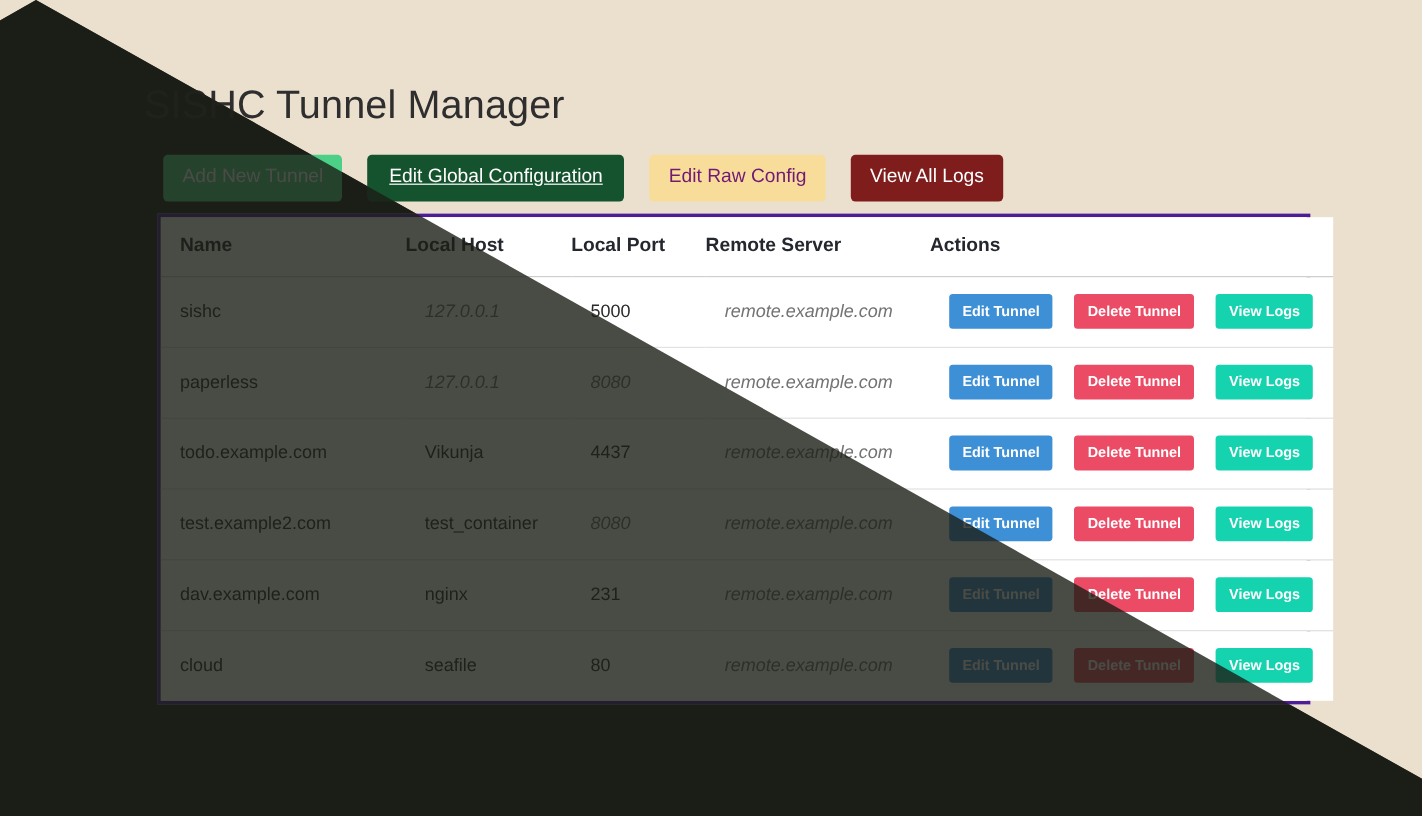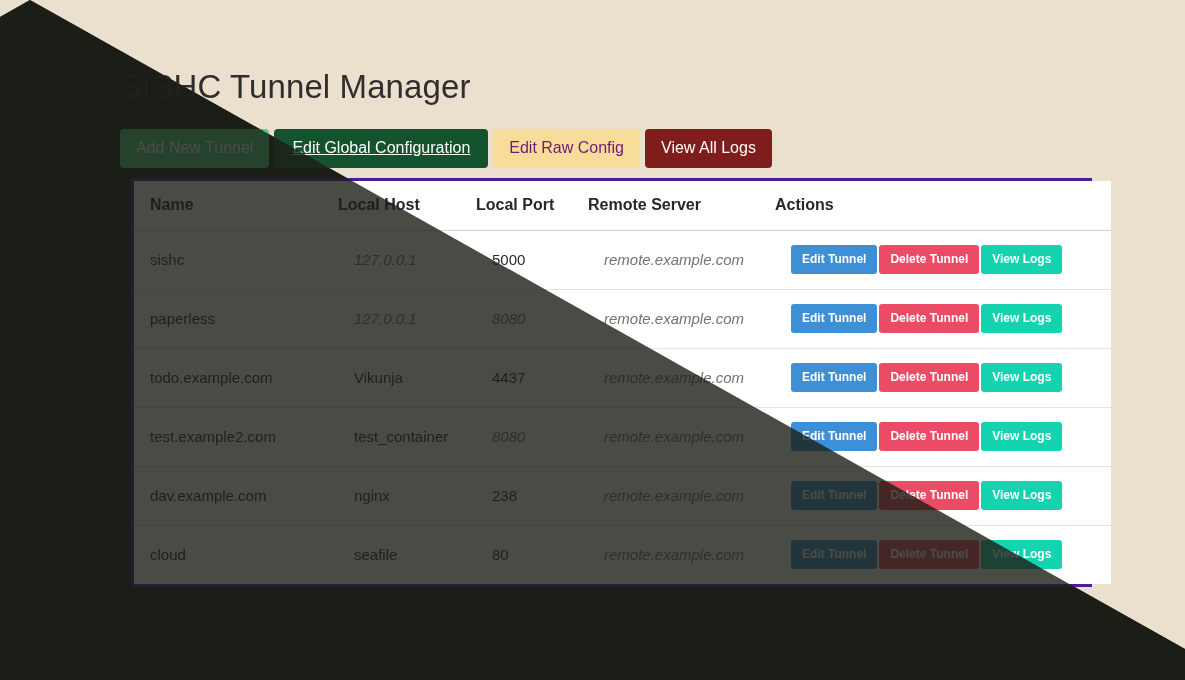--- a/index.html
+++ b/index.html
@@ -45,20 +45,21 @@
   .btn {
     border: none;
     border-radius: 4px;
     font-family: "Liberation Sans", sans-serif;
     font-size: 16px;
     line-height: 1;
     padding: 11px 16px 12px 16px;
     color: #ffffff;
     cursor: pointer;
     white-space: nowrap;
+    margin-left: 16px;
   }
   .btn-green   { background: #4ccf87; }
   .btn-blue    { background: #14532d; padding-left: 18px; padding-right: 18px; text-decoration: underline; }
   .btn-amber   { background: #f8dd9a; color: #701a75; }
   .btn-teal    { background: #7f1d1d; }
 
   
   .table-wrap {
     position: absolute;
     left: 131px;
@@ -100,21 +101,21 @@
 
   th.col-name { padding-left: 16px !important; }
 
   .muted {
     color: #737373;
     font-style: italic;
   }
 
   .actions {
     display: flex;
-    gap: 2px;
+    gap: 18px;
     align-items: flex-start;
   }
   .btn-sm {
     border: none;
     border-radius: 3px;
     font-size: 12px;
     font-weight: bold;
     font-family: "Liberation Sans", sans-serif;
     line-height: 1;
     padding: 8px 11px 9px 11px;
@@ -220,21 +221,21 @@
               <div class="actions">
                 <button class="btn-sm sm-blue">Edit Tunnel</button>
                 <button class="btn-sm sm-pink">Delete Tunnel</button>
                 <button class="btn-sm sm-teal">View Logs</button>
               </div>
             </td>
           </tr>
           <tr>
             <td class="col-name">dav.example.com</td>
             <td class="col-host">nginx</td>
-            <td class="col-port">238</td>
+            <td class="col-port">231</td>
             <td class="col-remote muted">remote.example.com</td>
             <td class="col-actions">
               <div class="actions">
                 <button class="btn-sm sm-blue">Edit Tunnel</button>
                 <button class="btn-sm sm-pink">Delete Tunnel</button>
                 <button class="btn-sm sm-teal">View Logs</button>
               </div>
             </td>
           </tr>
           <tr>

